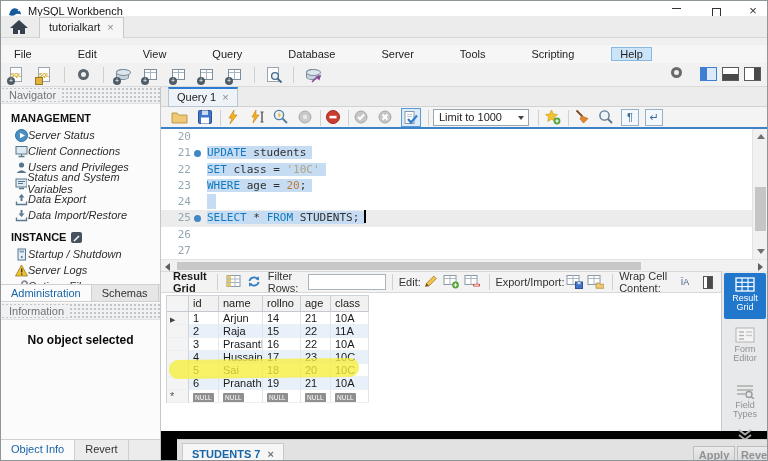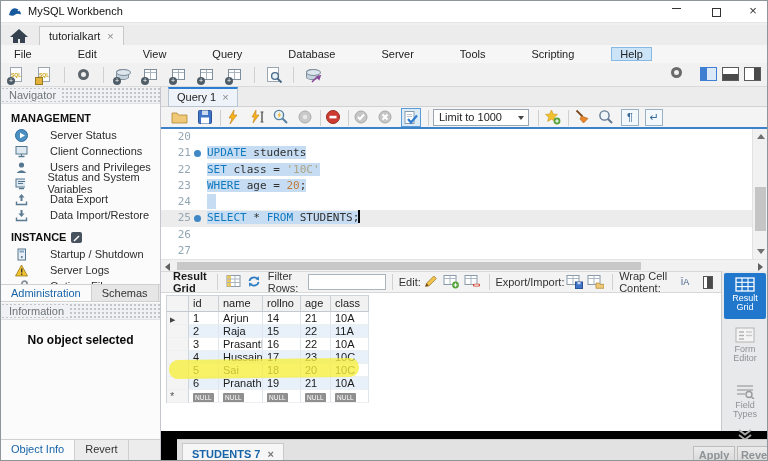--- a/index.html
+++ b/index.html
@@ -11,21 +11,21 @@
   
   .titlebar{position:absolute;left:0;top:0;width:100%;height:22px;background:#fff;border-bottom:1px solid #e6e6e6;}
   .titlebar .logo{position:absolute;left:7px;top:4px;}
   .titlebar .title{position:absolute;left:27px;top:4px;font-size:11px;color:#111;}
   .wbtn{position:absolute;top:0;height:22px;width:30px;text-align:center;line-height:20px;color:#333;cursor:default;}
   .wbtn.min{left:660px;} .wbtn.max{left:700px;} .wbtn.close{left:737px;font-size:13px;}
   .minbar{display:inline-block;width:9px;border-bottom:1px solid #333;vertical-align:6px;}
   .maxbox{display:inline-block;width:9px;height:9px;border:1px solid #333;vertical-align:middle;}
 
   
-  .tabstrip{position:absolute;left:0;top:24px;width:100%;height:22px;background:#ececec;border-bottom:1px solid #d6d6d6;}
+  .tabstrip{position:absolute;left:0;top:15px;width:100%;height:22px;background:#ececec;border-bottom:1px solid #d6d6d6;}
   .homebtn{position:absolute;left:8px;top:3px;width:22px;height:17px;}
   .doctab{position:absolute;left:38px;top:1px;height:21px;padding:0 9px;background:#f6f6f6;border:1px solid #c9c9c9;border-bottom:none;line-height:19px;color:#222;}
   .doctab .tclose{color:#8a8a8a;margin-left:7px;font-size:11px;}
 
   
   .menubar{position:absolute;left:0;top:44px;width:100%;height:18px;background:#f6f6f6;display:flex;align-items:center;padding-left:4px;gap:28px;}
   .menuitem{padding:1px 9px;color:#222;}
   .menuitem.hl{background:#cce4f7;border:1px solid #88b9e2;padding:0 8px;}
 
   
@@ -51,21 +51,21 @@
   .ptg.c:before{content:"";position:absolute;right:0;top:0;width:6px;height:12px;background:#4a4a4a;}
 
   
   .sidebar{position:absolute;left:0;top:86px;width:160px;bottom:0;background:#fbfbfb;border-right:1px solid #c3c7cb;}
   .phead{height:17px;background:#eff1f3;border-bottom:1px solid #dfe1e3;
     background-image:radial-gradient(#c2c6ca 0.8px,transparent 0.9px);background-size:4px 4px;background-position:0 4px;
     line-height:16px;}
   .phead .pht{background:#eff1f3;color:#6e7478;padding:0 6px 0 8px;}
   .sec-title{font-weight:bold;color:#101010;margin:8px 0 3px 10px;}
   .sideitem{display:flex;align-items:center;height:16px;padding-left:14px;color:#2d2d2d;}
-  .sideitem .lb{margin-left:22px;}
+  .sideitem .lb{margin-left:0;font-style:italic;}
   .inst-badge{display:inline-block;margin-left:5px;vertical-align:-2px;}
   .sbtabs{position:absolute;left:0;top:197px;width:100%;height:18px;background:#e6e6e6;border-top:1px solid #d0d0d0;border-bottom:1px solid #cfcfcf;display:flex;}
   .sbtab{padding:0 10px;line-height:16px;color:#333;border-right:1px solid #cfcfcf;}
   .sbtab.act{background:#fbfbfb;color:#1864a8;}
   .infohead{position:absolute;left:0;top:216px;width:100%;}
   .noobj{position:absolute;left:0;top:246px;width:100%;text-align:center;font-weight:bold;font-size:12px;color:#0a0a0a;}
   .sbbottom{position:absolute;left:0;bottom:0;width:100%;height:21px;background:#ececec;border-top:1px solid #cfcfcf;display:flex;}
   .sbbottom .sbtab{line-height:19px;}
   .sbbottom .sbtab.act{background:#fbfbfb;}
 
@@ -81,21 +81,21 @@
   .autob{border:1px solid #5b9bd5;background:#dcebf8;}
   .combo{position:absolute;left:238px;top:2px;width:96px;height:17px;background:#fff;border:1px solid #9aa7b2;line-height:15px;padding-left:5px;color:#222;}
   .combo .car{position:absolute;right:4px;top:6px;width:0;height:0;border-left:3px solid transparent;border-right:3px solid transparent;border-top:4px solid #444;}
 
   .editor{position:absolute;left:0;top:42px;width:100%;height:130px;background:#fff;overflow:hidden;}
   .cl{position:relative;height:16.3px;line-height:16.3px;font-family:"DejaVu Sans Mono",monospace;font-size:11px;white-space:pre;}
   .cl.cur{background:#ececec;}
   .ln{display:inline-block;width:26px;margin-left:4px;text-align:right;color:#93a7b4;font-family:"DejaVu Sans Mono",monospace;}
   .mark{position:absolute;left:33px;top:5px;width:7px;height:7px;border-radius:50%;background:#3f88c5;}
   .codepad{display:inline-block;width:16px;}
-  .sel{background:#c5dcf3;margin-top:27px;}
+  .sel{background:#c5dcf3;padding-right:6px;margin-top:27px;}
   .selblock{display:inline-block;width:9px;height:15px;background:#c5dcf3;vertical-align:top;}
   .tok{white-space:pre;color:#303030;}
   .kw{color:#1079bf;}
   .str{color:#ada583;}
   .num{color:#c07a3a;}
   .cursor{display:inline-block;width:1.5px;height:13px;background:#000;vertical-align:-2px;margin-left:-1px;}
   .vscroll{position:absolute;right:0;top:42px;width:15px;height:130px;background:#f1f1f1;border-left:1px solid #e2e2e2;}
   .varr{position:absolute;left:4px;width:0;height:0;border-left:4px solid transparent;border-right:4px solid transparent;}
   .varr.up{top:5px;border-bottom:5px solid #707070;}
   .varr.dn{bottom:5px;border-top:5px solid #707070;}

